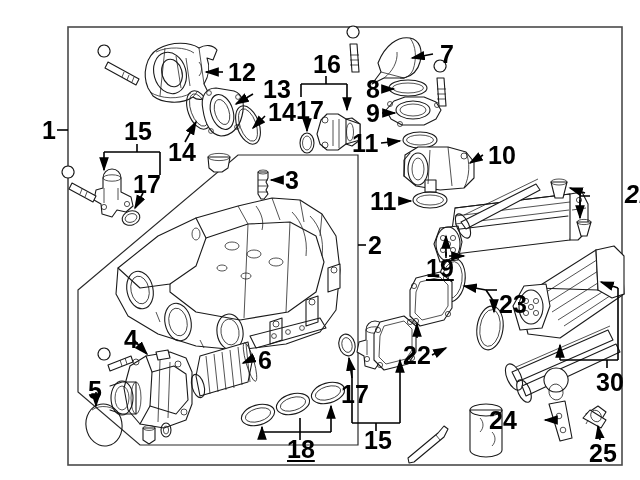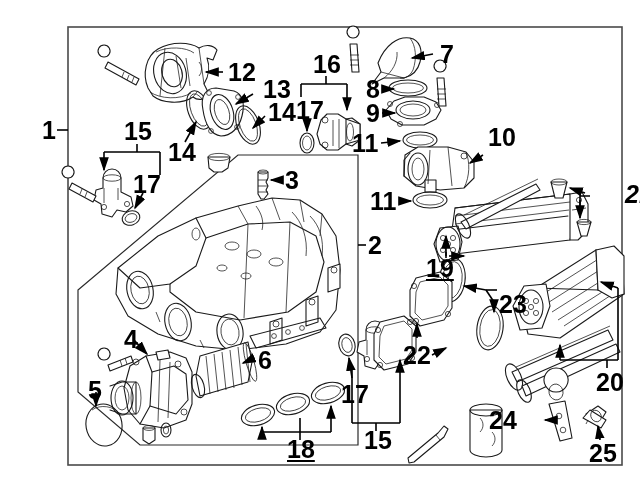--- a/index.html
+++ b/index.html
@@ -558,35 +558,35 @@
 
 <div class="cap" style="left:42px;top:118px;">1</div>
 <div class="cap" style="left:368px;top:233px;">2</div>
 <div class="cap" style="left:285px;top:168px;">3</div>
 <div class="cap" style="left:124px;top:327px;">4</div>
 <div class="cap" style="left:88px;top:378px;">5</div>
 <div class="cap" style="left:258px;top:348px;">6</div>
 <div class="cap" style="left:440px;top:42px;">7</div>
 <div class="cap" style="left:366px;top:77px;">8</div>
 <div class="cap" style="left:366px;top:101px;">9</div>
-<div class="cap" style="left:488px;top:125px;">10</div>
+<div class="cap" style="left:488px;top:143px;">10</div>
 <div class="cap" style="left:352px;top:131px;">11</div>
 <div class="cap" style="left:370px;top:189px;">11</div>
 <div class="cap" style="left:228px;top:60px;text-align:right;">12</div>
 <div class="cap" style="left:263px;top:77px;">13</div>
 <div class="cap" style="left:268px;top:100px;">14</div>
 <div class="cap" style="left:168px;top:140px;">14</div>
 <div class="cap" style="left:124px;top:119px;">15</div>
 <div class="cap" style="left:364px;top:428px;">15</div>
 <div class="cap" style="left:313px;top:52px;">16</div>
 <div class="cap" style="left:133px;top:172px;">17</div>
 <div class="cap" style="left:296px;top:98px;">17</div>
 <div class="cap" style="left:341px;top:382px;">17</div>
 <div class="cap" style="left:287px;top:437px;text-decoration:underline;">18</div>
 <div class="cap" style="left:426px;top:256px;text-decoration:underline;">19</div>
-<div class="cap" style="left:596px;top:370px;">20</div>
+<div class="cap" style="left:596px;top:370px;">30</div>
 <div class="cap" style="left:625px;top:182px;font-style:italic;">21</div>
 <div class="cap" style="left:403px;top:343px;">22</div>
 <div class="cap" style="left:499px;top:292px;">23</div>
 <div class="cap" style="left:489px;top:408px;">24</div>
 <div class="cap" style="left:589px;top:441px;">25</div>
 
 </div>
 
 </body></html>

